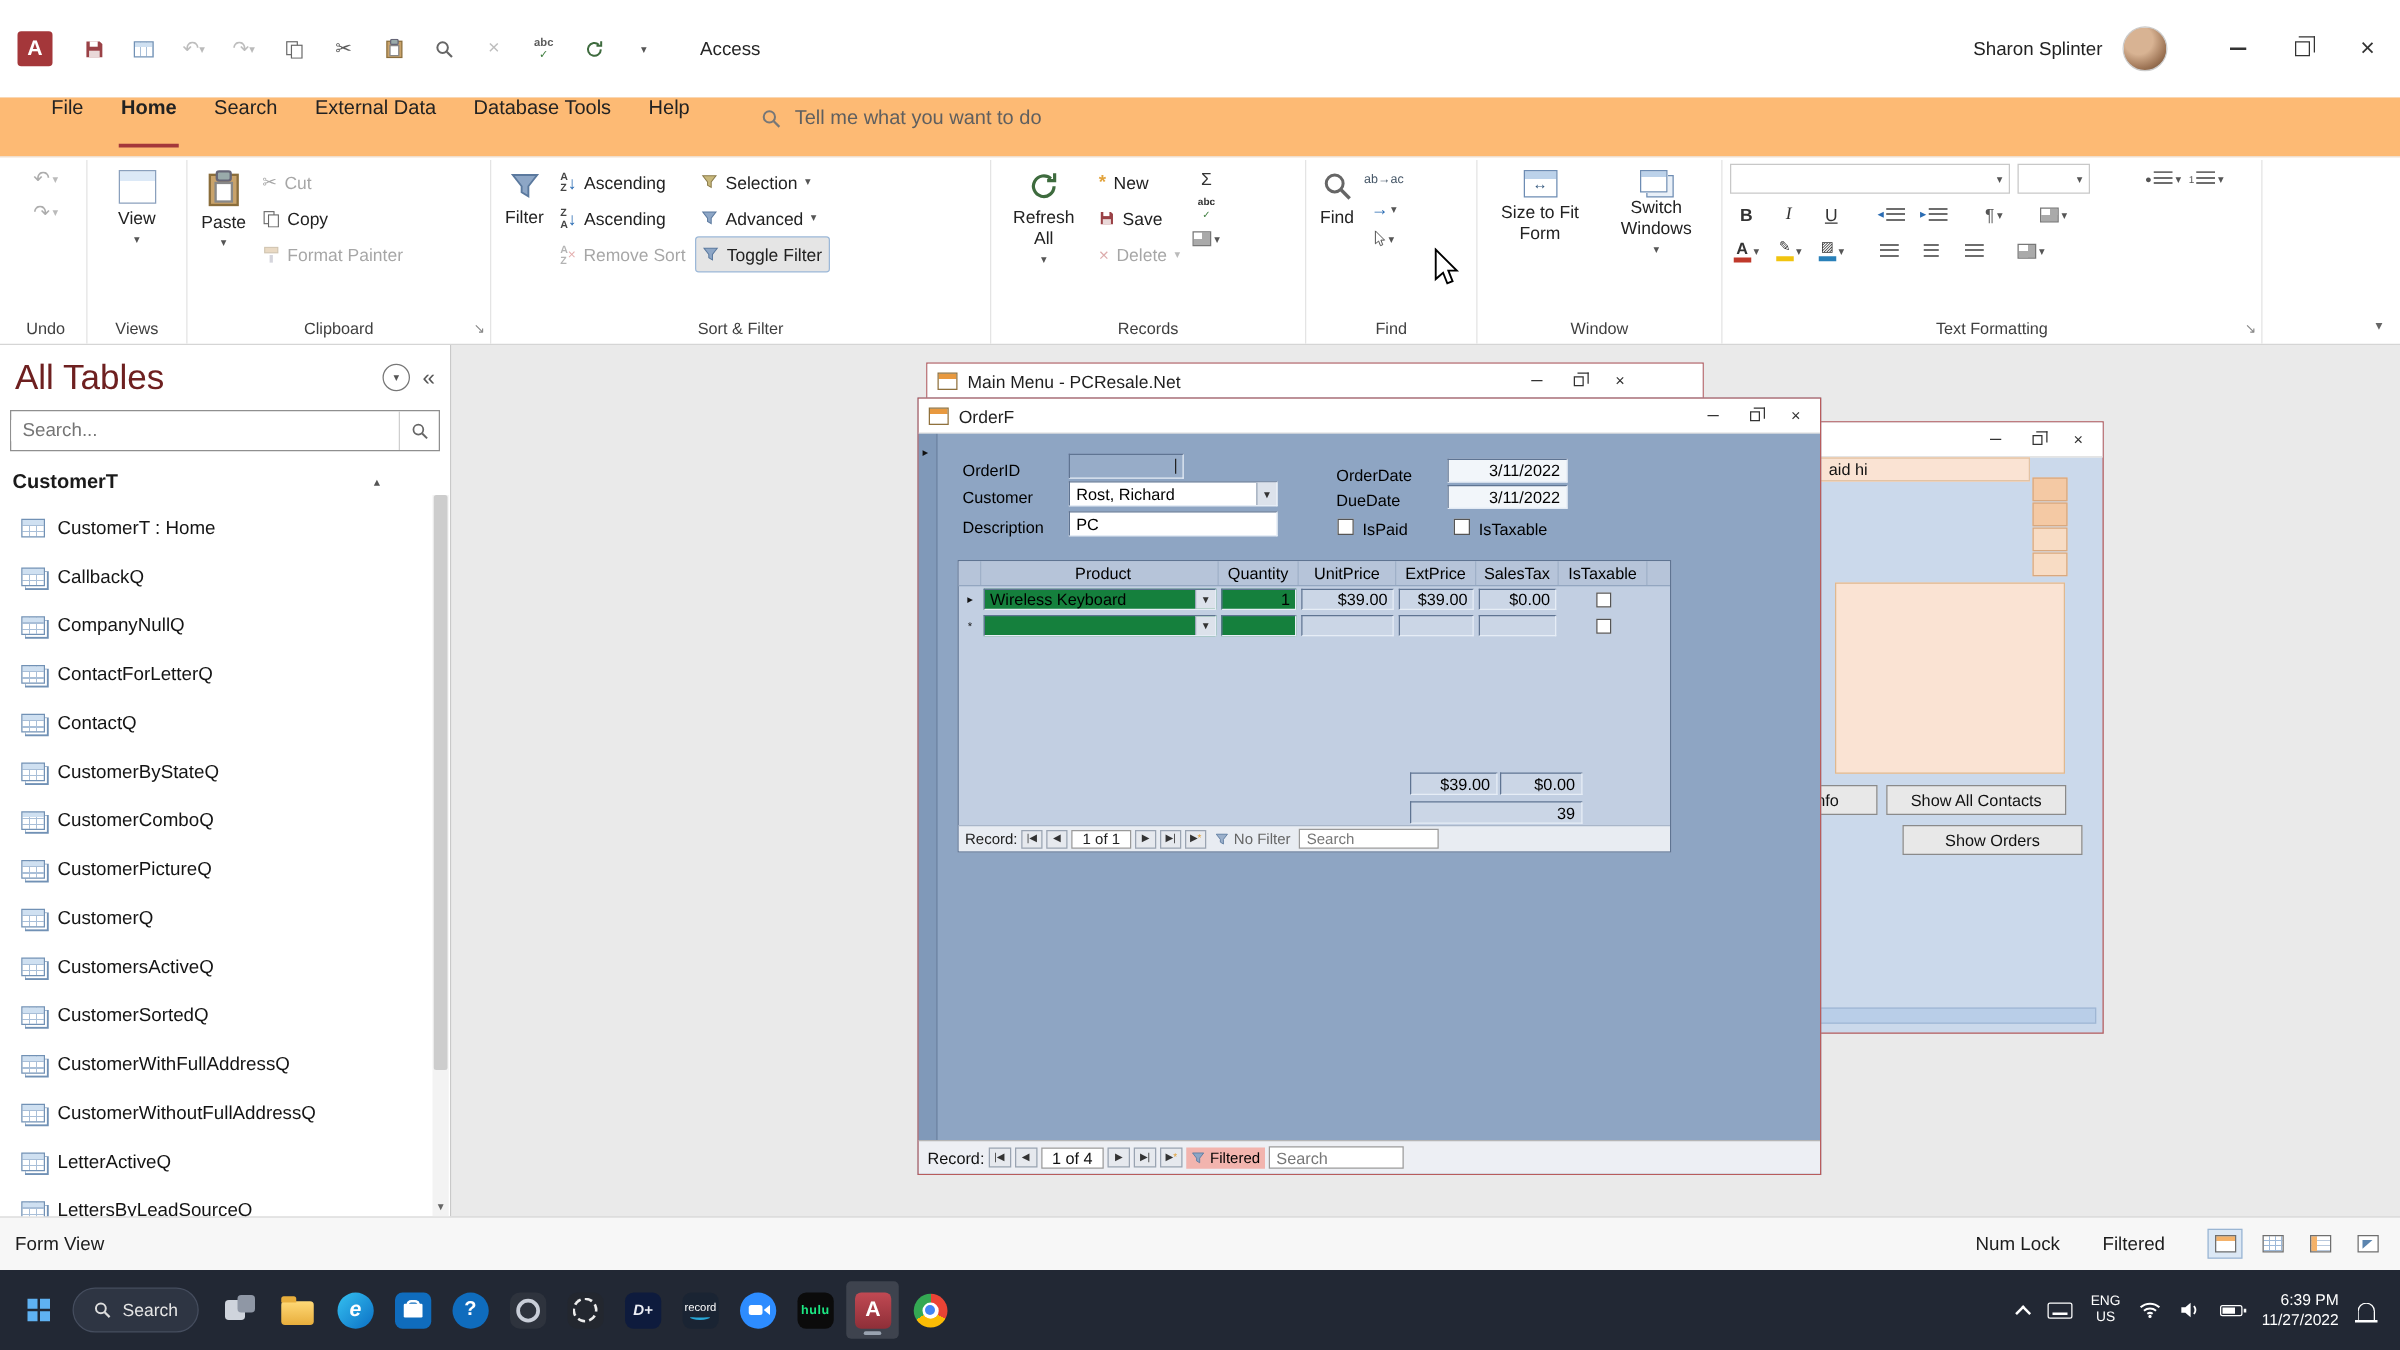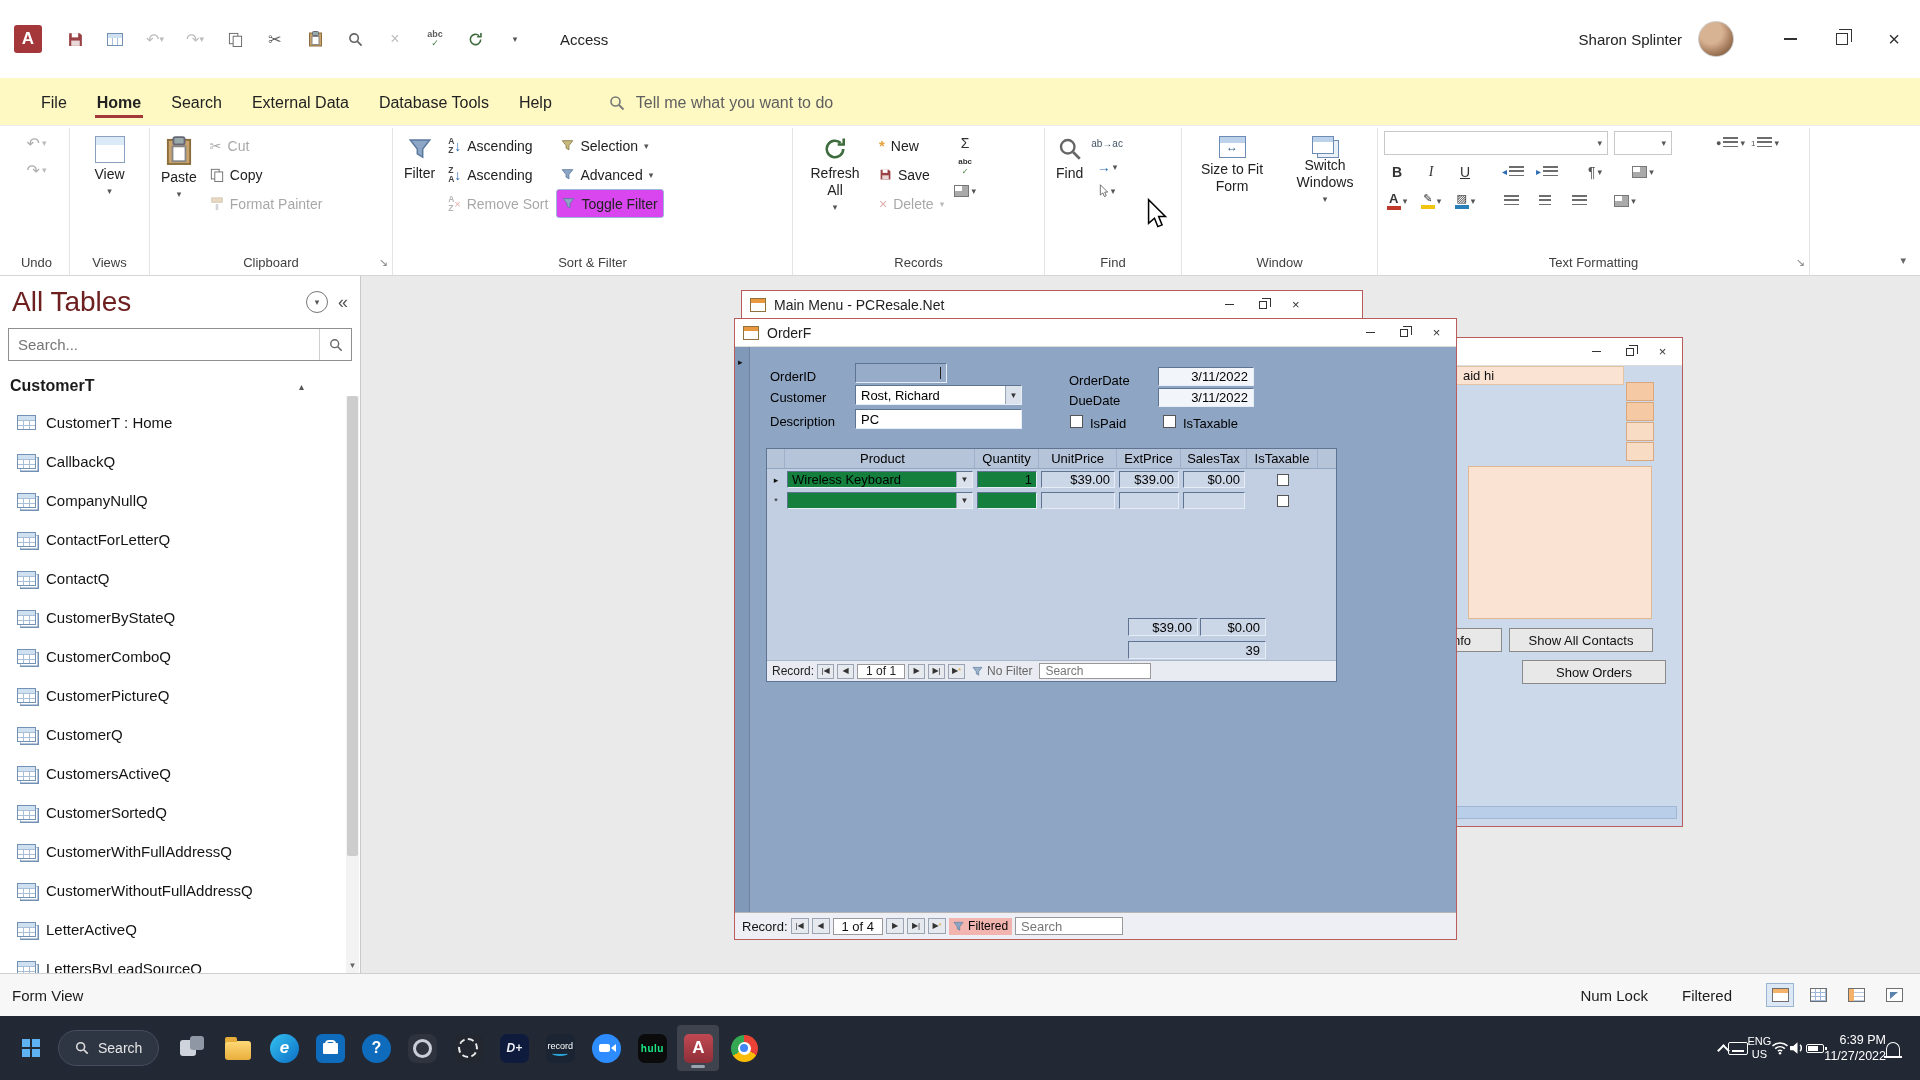--- a/index.html
+++ b/index.html
@@ -17,40 +17,40 @@
 .app-title{font-size:15px;color:#252525;margin-left:28px}
 .tb-right{margin-left:auto;display:flex;align-items:center;height:100%}
 .user-name{font-size:15px;color:#222;margin-right:16px}
 .avatar{width:36px;height:36px;border-radius:50%;background:radial-gradient(circle at 35% 30%,#d8b393 0 35%,#9c7354 70%,#5f4430);margin-right:30px;border:1px solid #ccc}
 .win-btn{width:52px;height:100%;display:flex;align-items:center;justify-content:center;color:#333;font-size:17px}
 .restore-ic{width:12px;height:12px;border:1.5px solid #333;position:relative;background:#fff}
 .restore-ic::before{content:"";position:absolute;left:2px;top:-5px;width:12px;height:12px;border:1.5px solid #333;border-left:none;border-bottom:none}
 .min-ic{width:13px;height:1.6px;background:#333}
 
 
-.menubar{height:48px;background:#fef9c3;display:flex;align-items:flex-end;padding-left:26px;border-bottom:1px solid #ececec}
+.menubar{height:48px;background:#fdba74;display:flex;padding-left:26px;border-bottom:1px solid #ececec}
 .mtab{font-size:16px;color:#222;padding:0 15px 13px;position:relative}
 .mtab.active{font-weight:bold}
 .mtab.active::after{content:"";position:absolute;left:13px;right:13px;bottom:7px;height:3px;background:#A4373A}
 .tellme{display:flex;align-items:center;gap:11px;margin-left:42px;padding-bottom:13px;color:#5f5f5f;font-size:16px}
 
 
 .ribbon{height:150px;background:#fff;border-bottom:1px solid #d5d5d5;display:flex;align-items:stretch;padding:2px 4px 0}
 .rgroup{position:relative;border-right:1px solid #e4e4e4;padding:3px 6px 26px;display:flex;gap:3px;align-items:flex-start}
 .rgroup-label{position:absolute;bottom:5px;left:0;right:0;text-align:center;font-size:13px;color:#3f3f3f;white-space:nowrap}
 .launcher{position:absolute;right:4px;bottom:6px;font-size:11px;color:#888}
 .bigbtn{display:flex;flex-direction:column;align-items:center;gap:3px;padding:5px 5px 0;font-size:14px;color:#222;text-align:center;line-height:1.2;border-radius:3px}
 .smallbtn{display:flex;align-items:center;gap:6px;font-size:14px;color:#222;height:29px;padding:0 5px;border-radius:3px;white-space:nowrap}
 .col{display:flex;flex-direction:column;justify-content:flex-start}
 .caret{font-size:9px;color:#555}
 .ic{display:inline-flex;align-items:center;justify-content:center}
 .view-ic{width:30px;height:27px;border:1px solid #8aa0bd;background:linear-gradient(#dce9f7 0 8px,#fff 8px),repeating-linear-gradient(rgba(0,0,0,0) 0 13px,#b9c9dd 13px 14px)}
 .sortlet{display:flex;flex-direction:column;line-height:1;font-size:8.5px;font-weight:bold;color:#444}
 .bluearrow{color:#2b6cb3;font-size:14px;line-height:1}
-.toggled{background:#d946ef;border:1px solid #9CB8D8}
+.toggled{background:#e5e5e5;border:1px solid #9CB8D8}
 .combo{height:24px;border:1px solid #c8c8c8;background:#fff;display:flex;align-items:center;justify-content:flex-end;padding:0 5px;color:#999}
 .fbtn{min-width:26px;height:24px;display:flex;align-items:center;justify-content:center;gap:2px;font-size:14px;color:#333;border-radius:2px}
 .stripes{width:15px;height:12px;background:repeating-linear-gradient(#6d6d6d 0 1.6px,rgba(0,0,0,0) 1.6px 4.4px)}
 .stripes.ctr{width:12px}
 .colorbar{display:flex;flex-direction:column;align-items:center;line-height:1;font-weight:bold;font-size:13px}
 .colorbar i{display:block;width:14px;height:4px;margin-top:1px}
 .frame-ic{width:15px;height:12px;border:1px solid #777;background:linear-gradient(90deg,rgba(0,0,0,0) 0 7px,#aaa 7px 8px),linear-gradient(rgba(0,0,0,0) 0 5px,#aaa 5px 6px),#fff}
 .window-ic{width:27px;height:22px;border:1px solid #6d8cb3;background:linear-gradient(#bcd2ea 0 6px,#fff 6px);display:flex;align-items:center;justify-content:center;font-size:12px;color:#35597f}
 .switch-ic{width:22px;height:18px;border:1px solid #6d8cb3;background:linear-gradient(#bcd2ea 0 5px,#fff 5px);box-shadow:5px 4px 0 -1px #e9f0f8,5px 4px 0 0 #6d8cb3;margin-right:5px}
 .mouse-cursor{position:absolute;left:1146px;top:198px;z-index:99;pointer-events:none}
@@ -174,21 +174,21 @@
 .prime-ic{background:#1A2433;color:#fff;font-size:9px;font-weight:normal;border-radius:7px;flex-direction:column;display:flex;align-items:center;justify-content:center}
 .prime-ic i{display:block;width:16px;height:5px;border-bottom:2px solid #29A8D8;border-radius:50%}
 .zoom-ic{background:#2D8CFF;border-radius:50%;position:relative}
 .zoom-ic::before{content:"";width:11px;height:8px;background:#fff;border-radius:2px;margin-right:4px}
 .zoom-ic::after{content:"";position:absolute;right:5px;width:0;height:0;border-top:4px solid rgba(0,0,0,0);border-bottom:4px solid rgba(0,0,0,0);border-right:5px solid #fff}
 .hulu-ic{background:#0B0B0B;color:#1CE783;font-size:10px;border-radius:7px;letter-spacing:.5px}
 .access-ic{background:linear-gradient(#C14953,#8E2F38);color:#fff;font-size:17px;border-radius:5px}
 .chrome-ic{width:27px;height:27px;border-radius:50%;background:conic-gradient(#EA4335 0 33%,#FBBC05 33% 66%,#34A853 66% 100%);position:relative}
 .chrome-ic::before{content:"";position:absolute;left:7px;top:7px;width:13px;height:13px;background:#fff;border-radius:50%}
 .chrome-ic::after{content:"";position:absolute;left:9.5px;top:9.5px;width:8px;height:8px;background:#4285F4;border-radius:50%}
-.tray{margin-left:auto;display:flex;align-items:center;padding-right:10px;color:#fff}
+.tray{margin-left:auto;display:flex;align-items:center;gap:15px;padding-right:10px;color:#fff}
 .tray-chev{width:9px;height:9px;border-left:2px solid #fff;border-top:2px solid #fff;transform:rotate(45deg);margin-top:4px}
 .kbd-ic{width:20px;height:13px;border:1.5px solid #fff;border-radius:2px;position:relative}
 .kbd-ic::after{content:"";position:absolute;left:3px;right:3px;bottom:2px;height:1.5px;background:#fff}
 .tray-lang{font-size:11px;line-height:1.2;text-align:center;color:#fff}
 .batt-ic{width:18px;height:9px;border:1.5px solid #fff;border-radius:2px;position:relative}
 .batt-ic::before{content:"";position:absolute;left:1px;top:1px;bottom:1px;width:10px;background:#fff}
 .batt-ic::after{content:"";position:absolute;right:-4px;top:2px;width:2px;height:3px;background:#fff}
 .tray-time{font-size:12.5px;text-align:right;line-height:1.3;color:#fff}
 .bell-ic{width:14px;height:14px;border:1.6px solid #fff;border-radius:7px 7px 0 0;border-bottom:none;position:relative;margin-top:2px}
 .bell-ic::after{content:"";position:absolute;left:-3px;right:-3px;bottom:-2px;height:1.6px;background:#fff}

